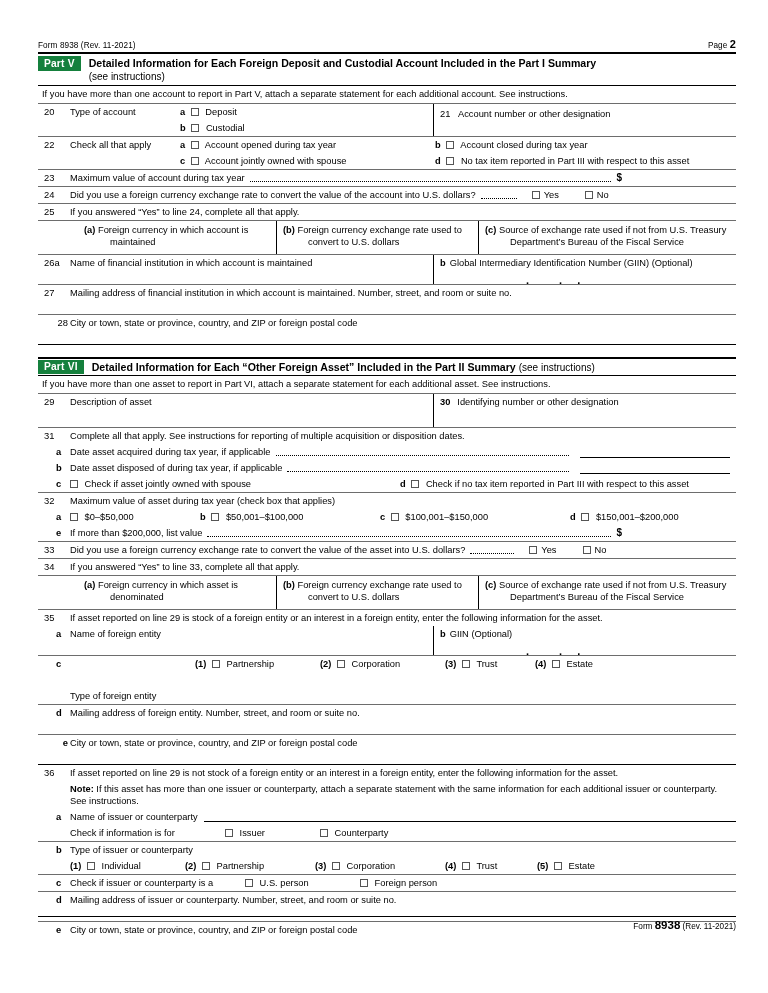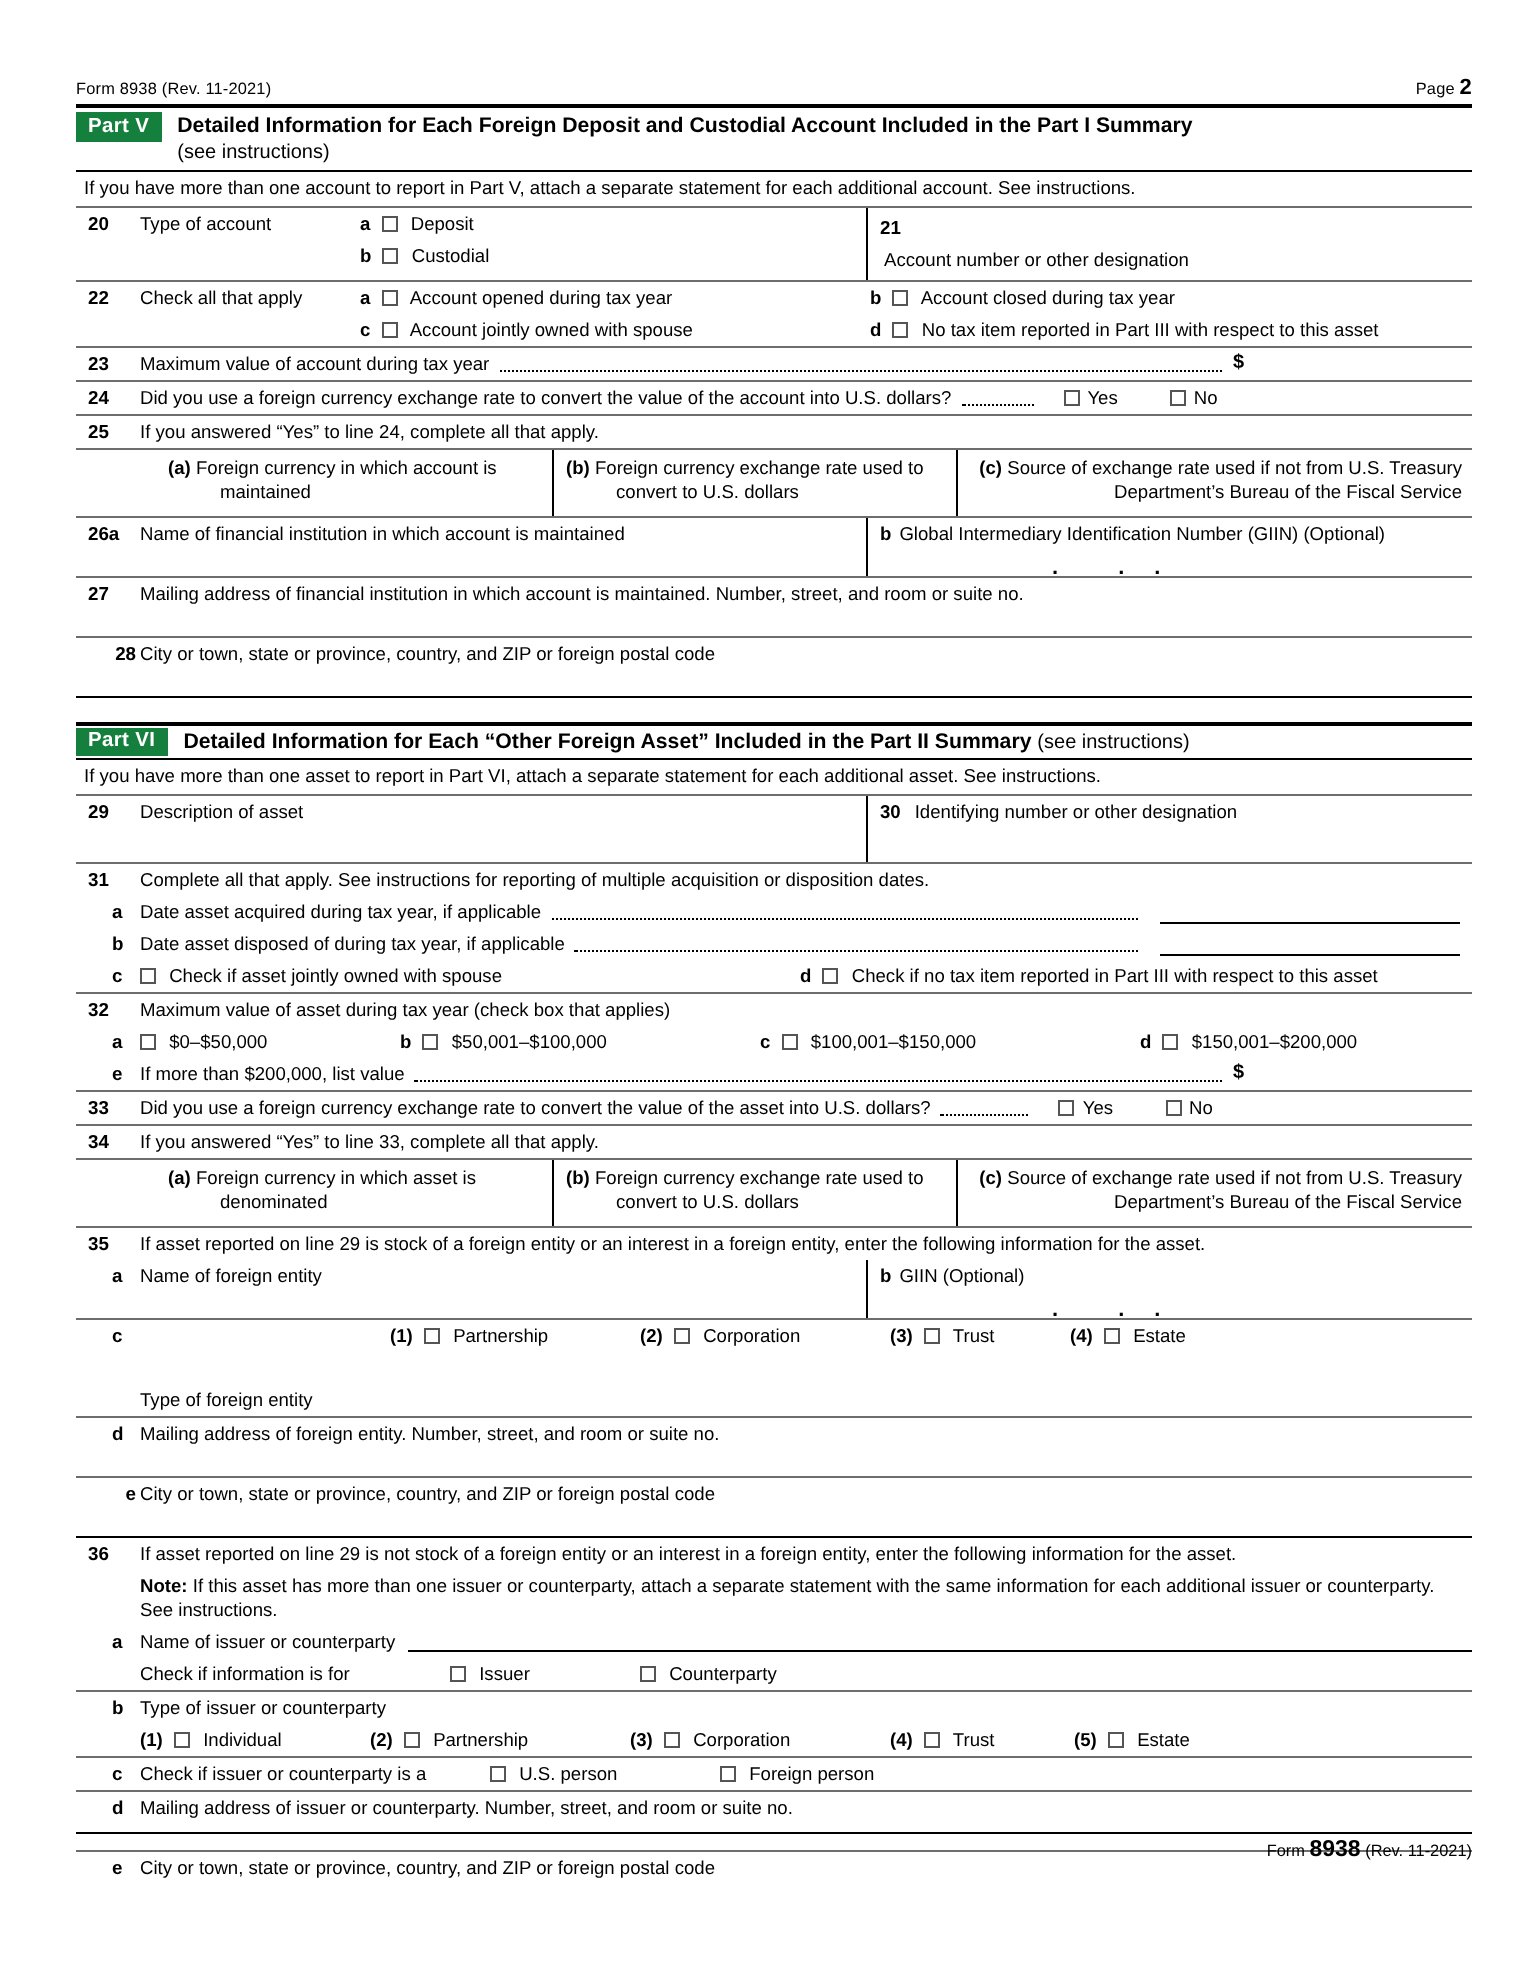--- a/index.html
+++ b/index.html
@@ -61,21 +61,21 @@
   }
   .row.noline { border-bottom: none; }
   .row.thick { border-bottom: 1.3px solid #000; text-align: right; }
   .note-row {
     font-size: 9.3px; line-height: 13px;
     border-bottom: .9px solid #6d6d6d;
     padding: 1.5px 2px 2px 4px;
   }
   .num {
     flex: 0 0 30px;
-    font-weight: bold; font-size: 9.4px;
+    font-weight: normal; font-size: 9.4px;
     padding: 2px 0 2px 6px;
   }
   .num.sub { font-weight: bold; padding-left: 18px; flex: 0 0 30px; }
   .txt { padding: 2px 0 2px 2px; }
   .grow { flex: 1 1 auto; }
 
   
   .cb {
     display: inline-block;
     width: 8px; height: 8px;
@@ -97,21 +97,21 @@
   .dollar { font-weight: bold; font-size: 10px; padding: 2px 4px 0 0; }
 
   
   .vdiv { border-left: 1.3px solid #000; }
 
   
   .abc { display: flex; border-bottom: .9px solid #6d6d6d; font-size: 9.3px; }
   .abc > div { padding: 3px 5px 5px 6px; line-height: 12.2px; }
   .abc .c1 { flex: 0 0 238px; padding-left: 72px; text-indent: -26px; }
   .abc .c2 { flex: 0 0 202px; border-left: 1.2px solid #000; text-indent: -25px; padding-left: 31px; }
-  .abc .c3 { flex: 1 1 auto; border-left: 1.2px solid #000; text-indent: -25px; padding-left: 31px; text-align: right; }
+  .abc .c3 { flex: 1 1 auto; border-left: 1.2px solid #000; text-indent: -25px; padding-left: 31px; }
   .abc b { font-weight: bold; }
 
   
   .yn { display: flex; align-items: center; padding: 2px 0 2px 0; }
   .yn .cb { margin-left: 10px; }
   .yn span.t { margin-right: 16px; }
 
   
   .ul {
     border-bottom: 1.1px solid #000;
@@ -189,21 +189,21 @@
       <div style="display:flex;">
         <div class="num"></div>
         <div class="txt" style="flex:0 0 110px;"></div>
         <div class="txt">
           <span class="lbl-letter">b</span>
           <span class="cb"></span>
           <span>Custodial</span>
         </div>
       </div>
     </div>
-    <div class="vdiv grow" style="padding:2px 0 2px 6px; display:flex;flex-direction:column;">
+    <div class="vdiv grow" style="padding:2px 0 2px 6px; display:flex;">
       <span class="num" style="flex:0 0 16px;padding-left:0;">21</span>
       <span class="txt">Account number or other designation</span>
     </div>
   </div>
   <div style="border-bottom:.9px solid #6d6d6d;"></div>
 
   <div class="row">
     <div class="num">22</div>
     <div style="flex:1 1 auto;">
       <div style="display:flex;">

